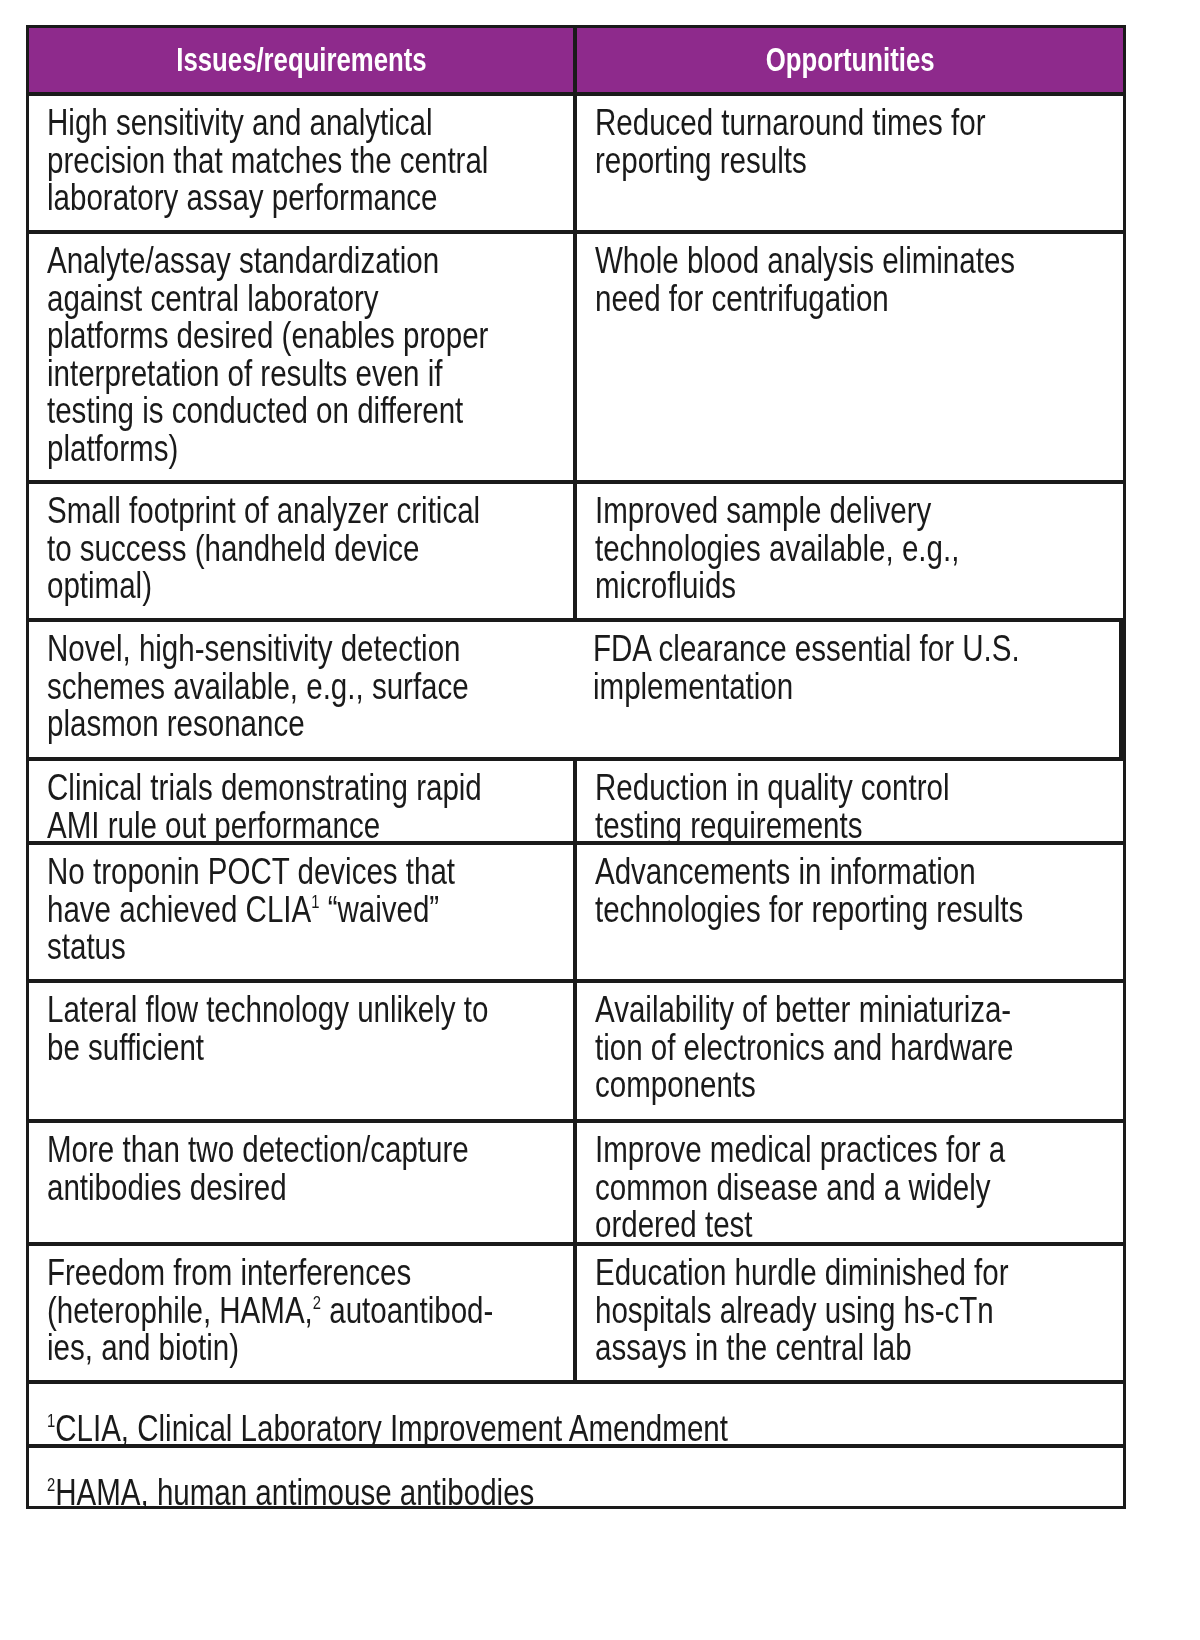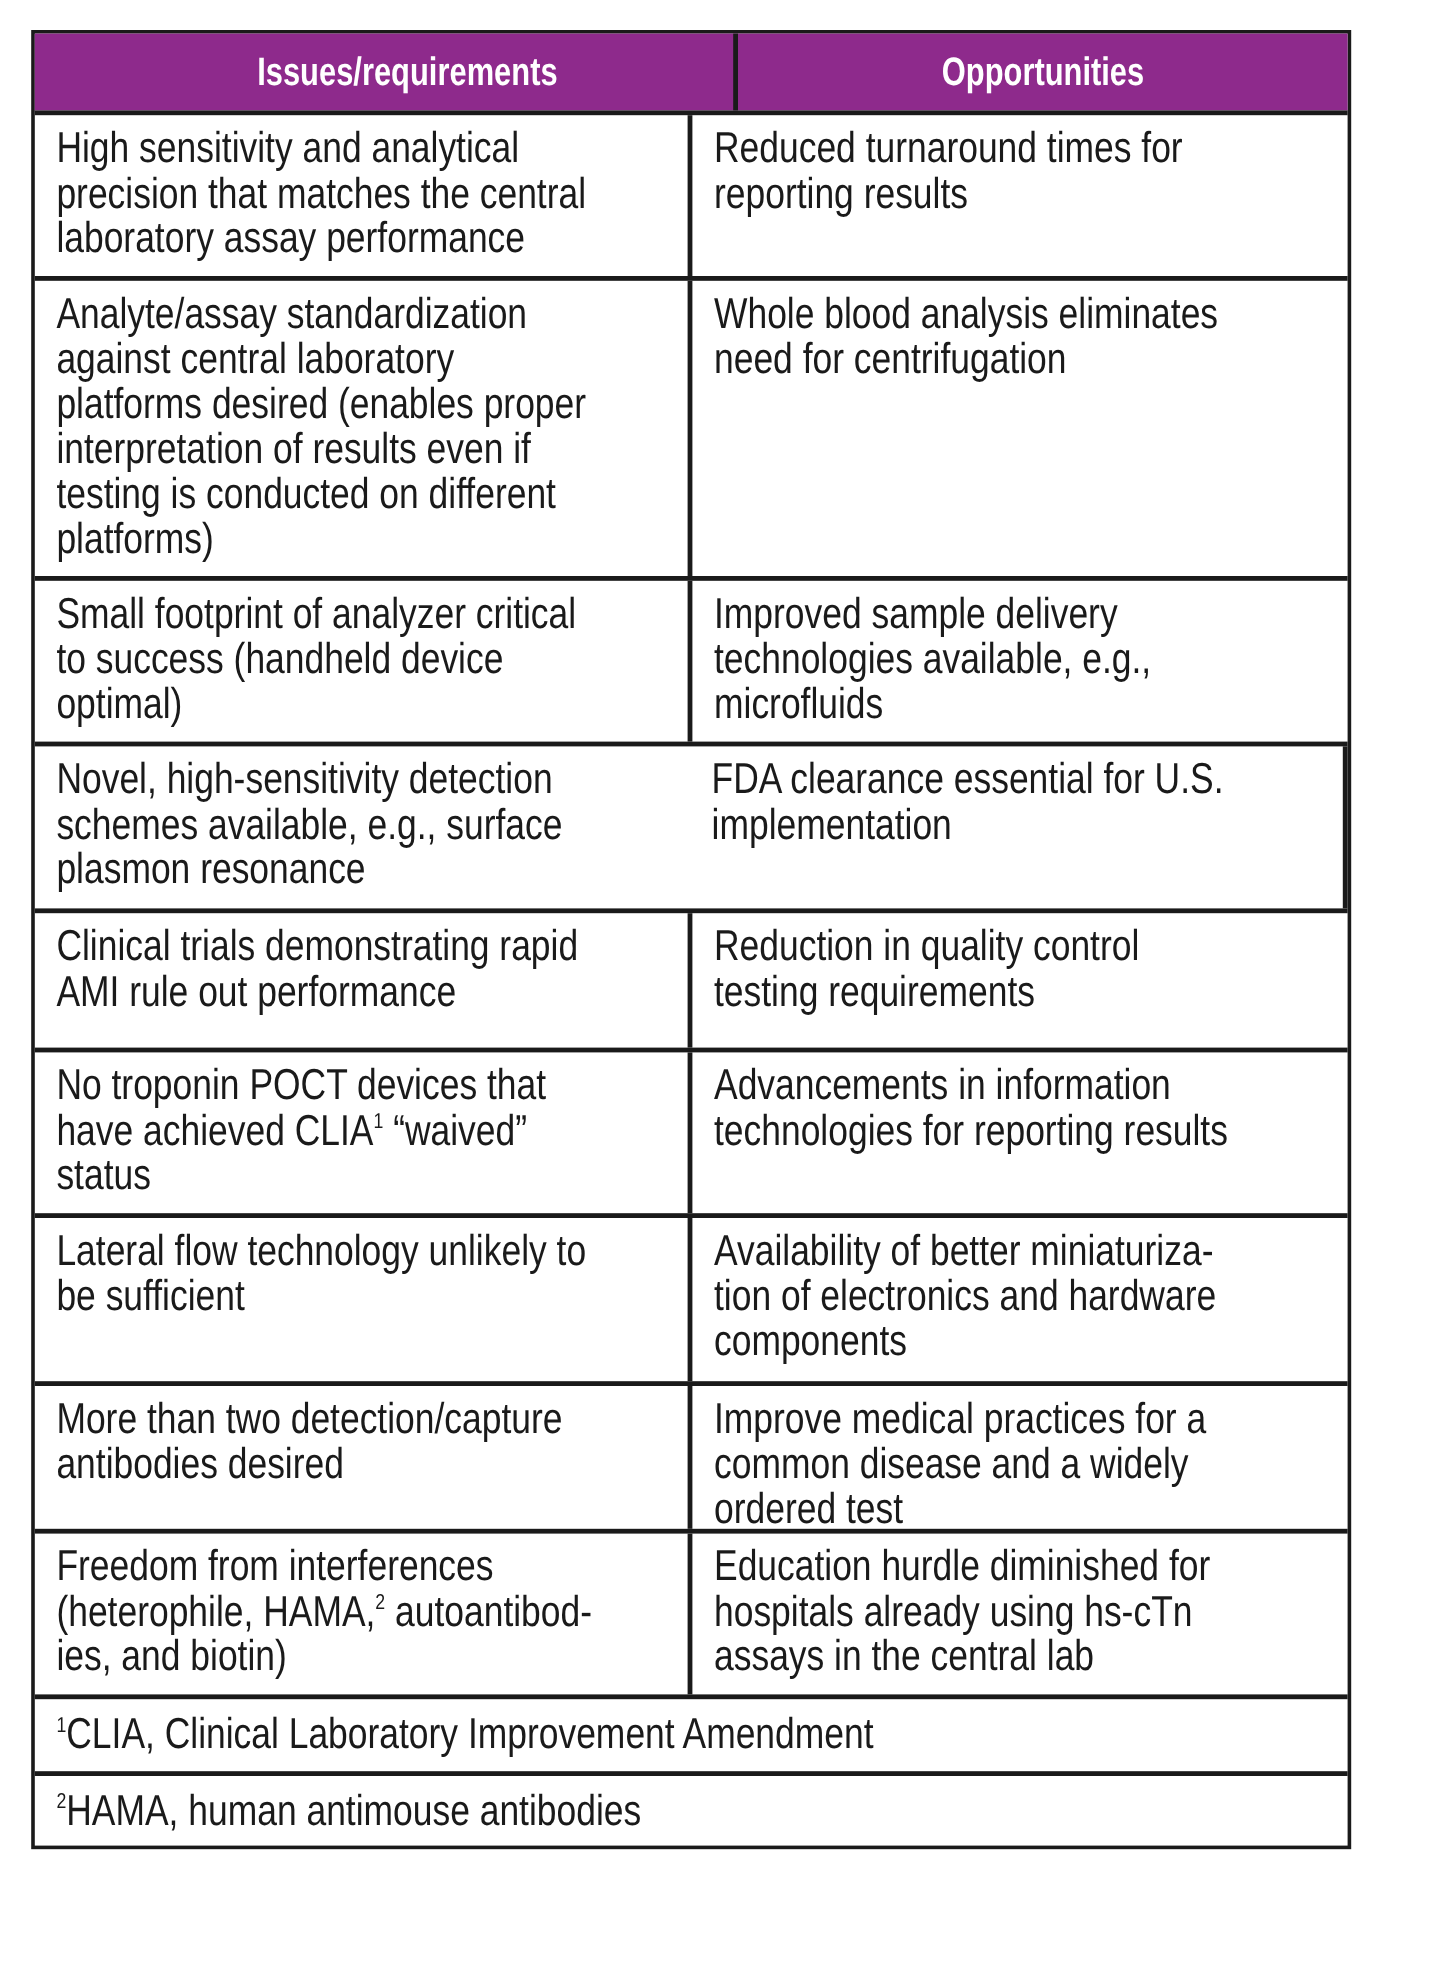--- a/index.html
+++ b/index.html
@@ -1,33 +1,33 @@
 <!DOCTYPE html>
 <html><head>
 <meta charset="utf-8">
 <style>
   html, body { margin: 0; padding: 0; background: #ffffff; }
   body { width: 1200px; height: 1640px; position: relative; overflow: hidden;
          font-family: "Liberation Sans", "DejaVu Sans", sans-serif; color: #1a1a1a; }
   .tbl { position: absolute; left: 26px; top: 25px; width: 1100px;
          border: 3px solid #1a1a1a; box-sizing: border-box; }
   .row { display: flex; border-top: 4px solid #1a1a1a; box-sizing: border-box; }
-  .row.first { border-top: none; padding-left: 38px; }
+  .row.first { border-top: none; }
   .cell { box-sizing: border-box; padding: 8px 18px 0 18px; overflow: hidden; }
   .cell.left { width: 548px; border-right: 4px solid #1a1a1a; }
   .cell.right { flex: 1; }
   .cell.full { flex: 1; }
   .hdr { background: #8e2a8c; height: 64px; }
   .hdr .cell { display: flex; align-items: center; justify-content: center; padding: 0; }
   .hdr-text { color: #ffffff; font-weight: bold; font-size: 33px;
               display: inline-block; transform: scaleX(0.78); letter-spacing: 0px; }
   .txt { font-size: 36px; line-height: 37.5px; display: block;
          transform: scaleX(0.82); transform-origin: left top; width: 122%; white-space: pre-line; }
   sup { font-size: 18px; line-height: 0; vertical-align: 14px; }
-  .foot .cell { padding-top: 10px; }
+  .foot .cell { padding-top: 26px; }
 </style>
 </head>
 <body>
 
 <div class="tbl">
 
   <div class="row first hdr">
     <div class="cell left">
       <span class="hdr-text">Issues/requirements</span>
     </div>
@@ -81,21 +81,21 @@
         <span class="txt">Novel, high-sensitivity detection
 schemes available, e.g., surface
 plasmon resonance</span>
       </div>
     <div class="cell left">
         <span class="txt">FDA clearance essential for U.S.
 implementation</span>
       </div>
   </div>
 
-  <div class="row" style="height:116px">
+  <div class="row" style="height:84px">
     <div class="cell left">
         <span class="txt">Clinical trials demonstrating rapid
 AMI rule out performance</span>
       </div>
     <div class="cell right">
         <span class="txt">Reduction in quality control
 testing requirements</span>
       </div>
   </div>
 

